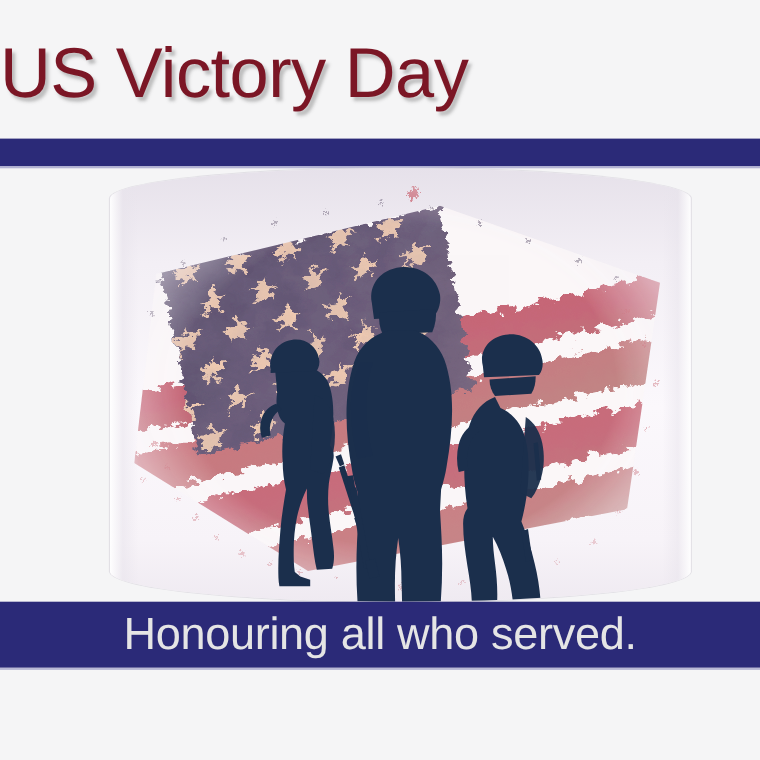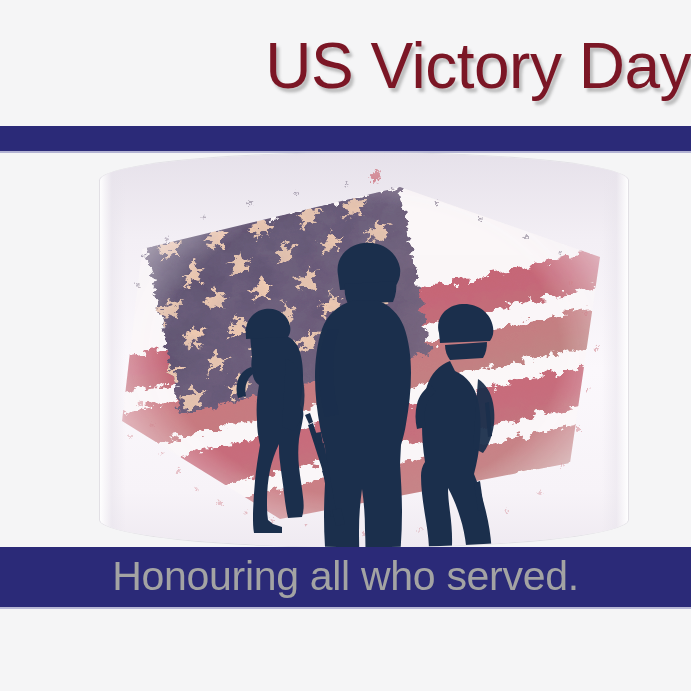--- a/index.html
+++ b/index.html
@@ -25,21 +25,21 @@
 
   
   #title-area {
     position: absolute;
     left: 0;
     top: 0;
     width: 691px;
     height: 126px;
     display: flex;
     align-items: center;
-    justify-content: flex-end;
+    justify-content: flex-start;
   }
   #poster-title {
     font-family: "Liberation Sans", sans-serif;
     font-size: 64px;
     font-weight: 400;
     letter-spacing: -0.5px;
     color: #7b1625;
     text-shadow: 3px 4px 3px rgba(120,120,120,0.45);
     white-space: nowrap;
     line-height: 1;
@@ -115,21 +115,21 @@
   #banner-hairline {
     position: absolute;
     left: 0;
     top: 607px;
     width: 691px;
     height: 2px;
     background: #8f8fc0;
     opacity: 0.6;
   }
   #banner-text {
-    color: #a3a3a3;
+    color: #e5e5e5;
     font-family: "Liberation Sans", sans-serif;
     font-size: 41px;
     font-weight: 400;
     letter-spacing: -0.3px;
     line-height: 1;
     white-space: nowrap;
     margin-top: -1px;
   }
 </style>
 </head>

